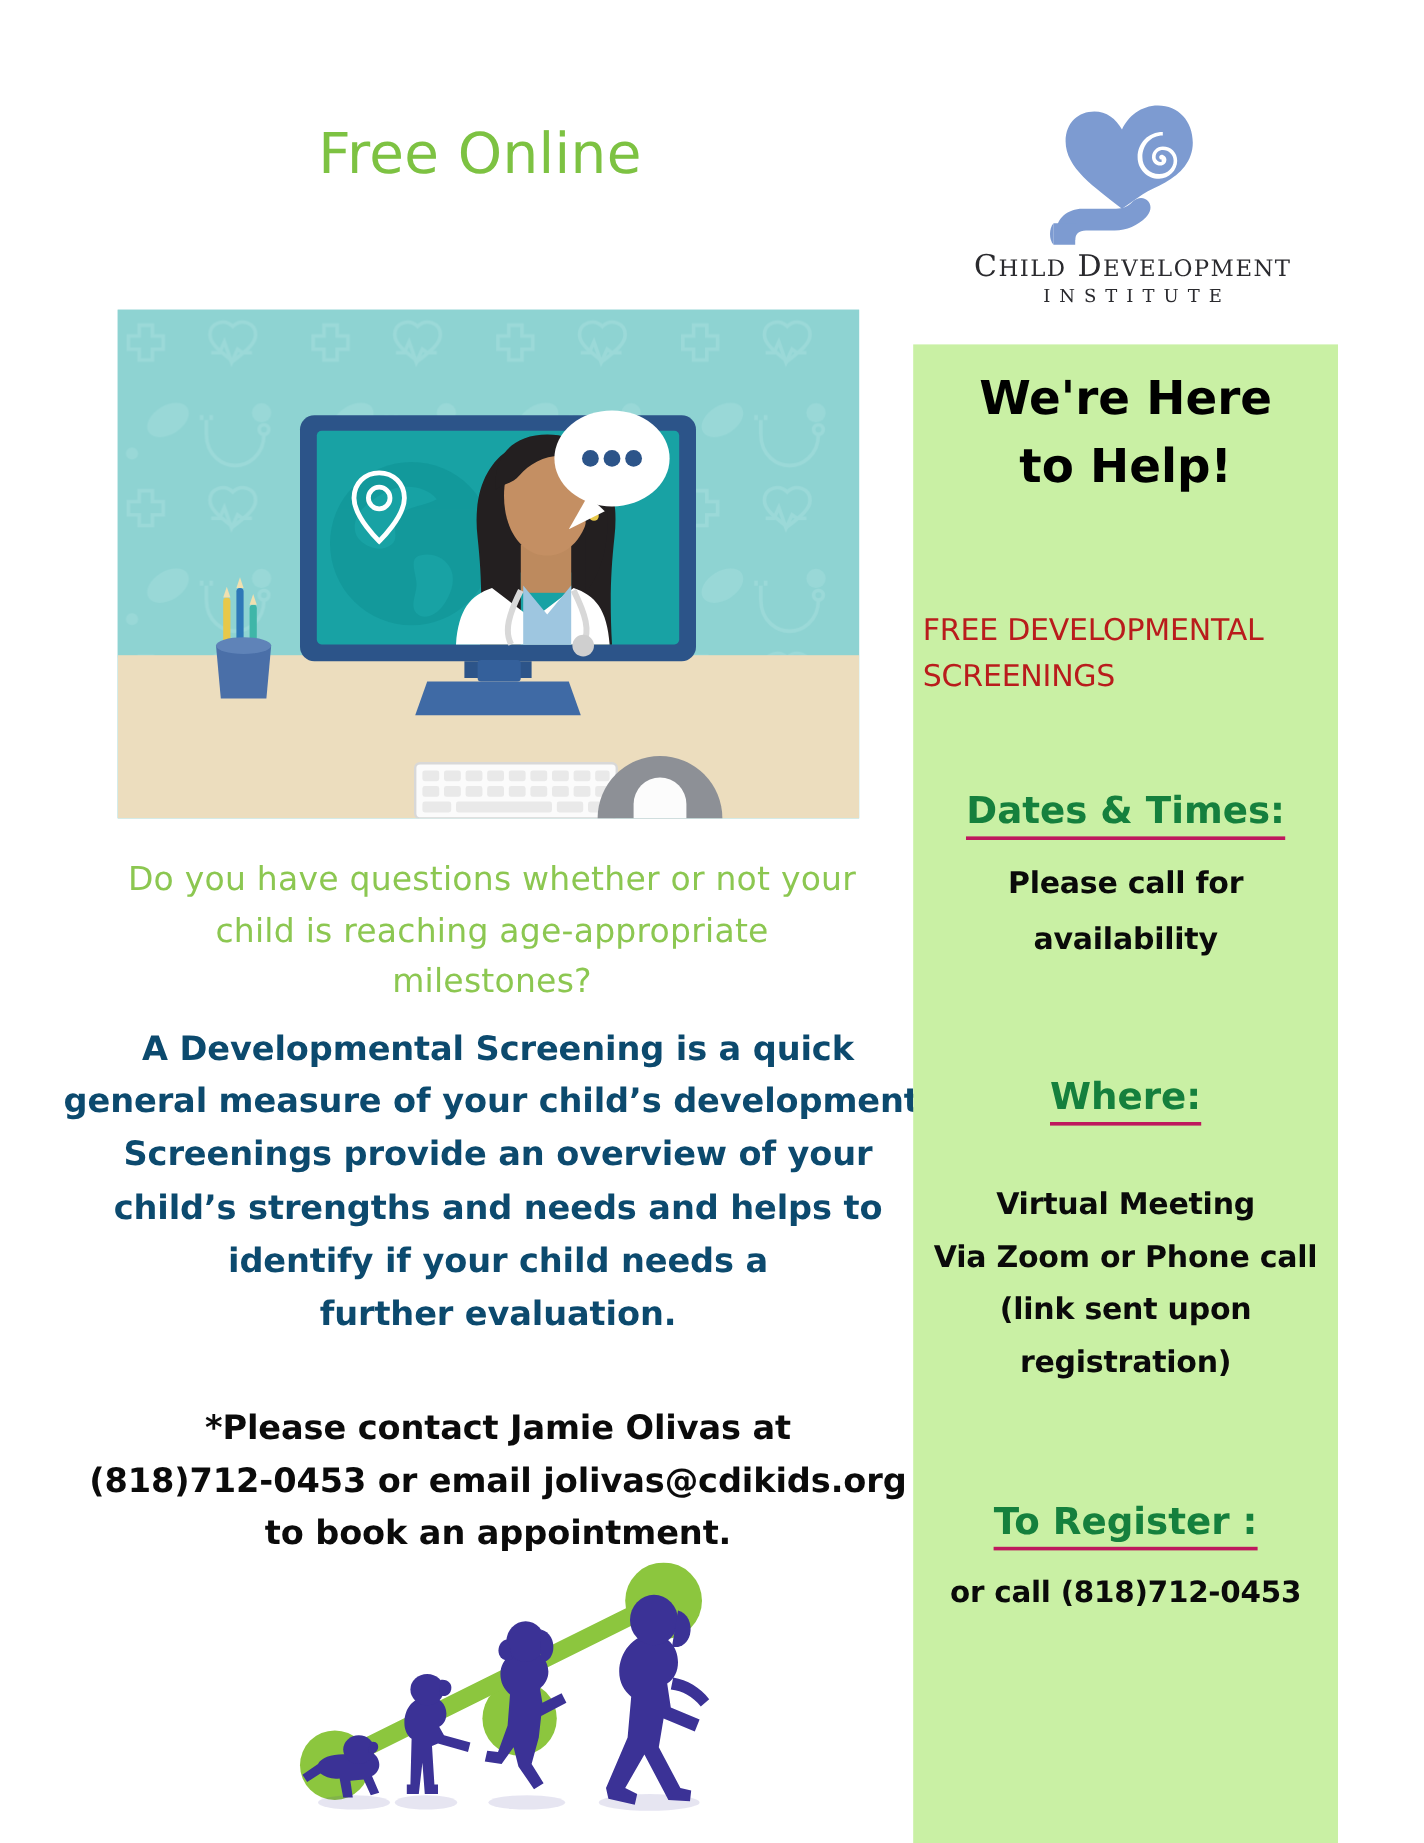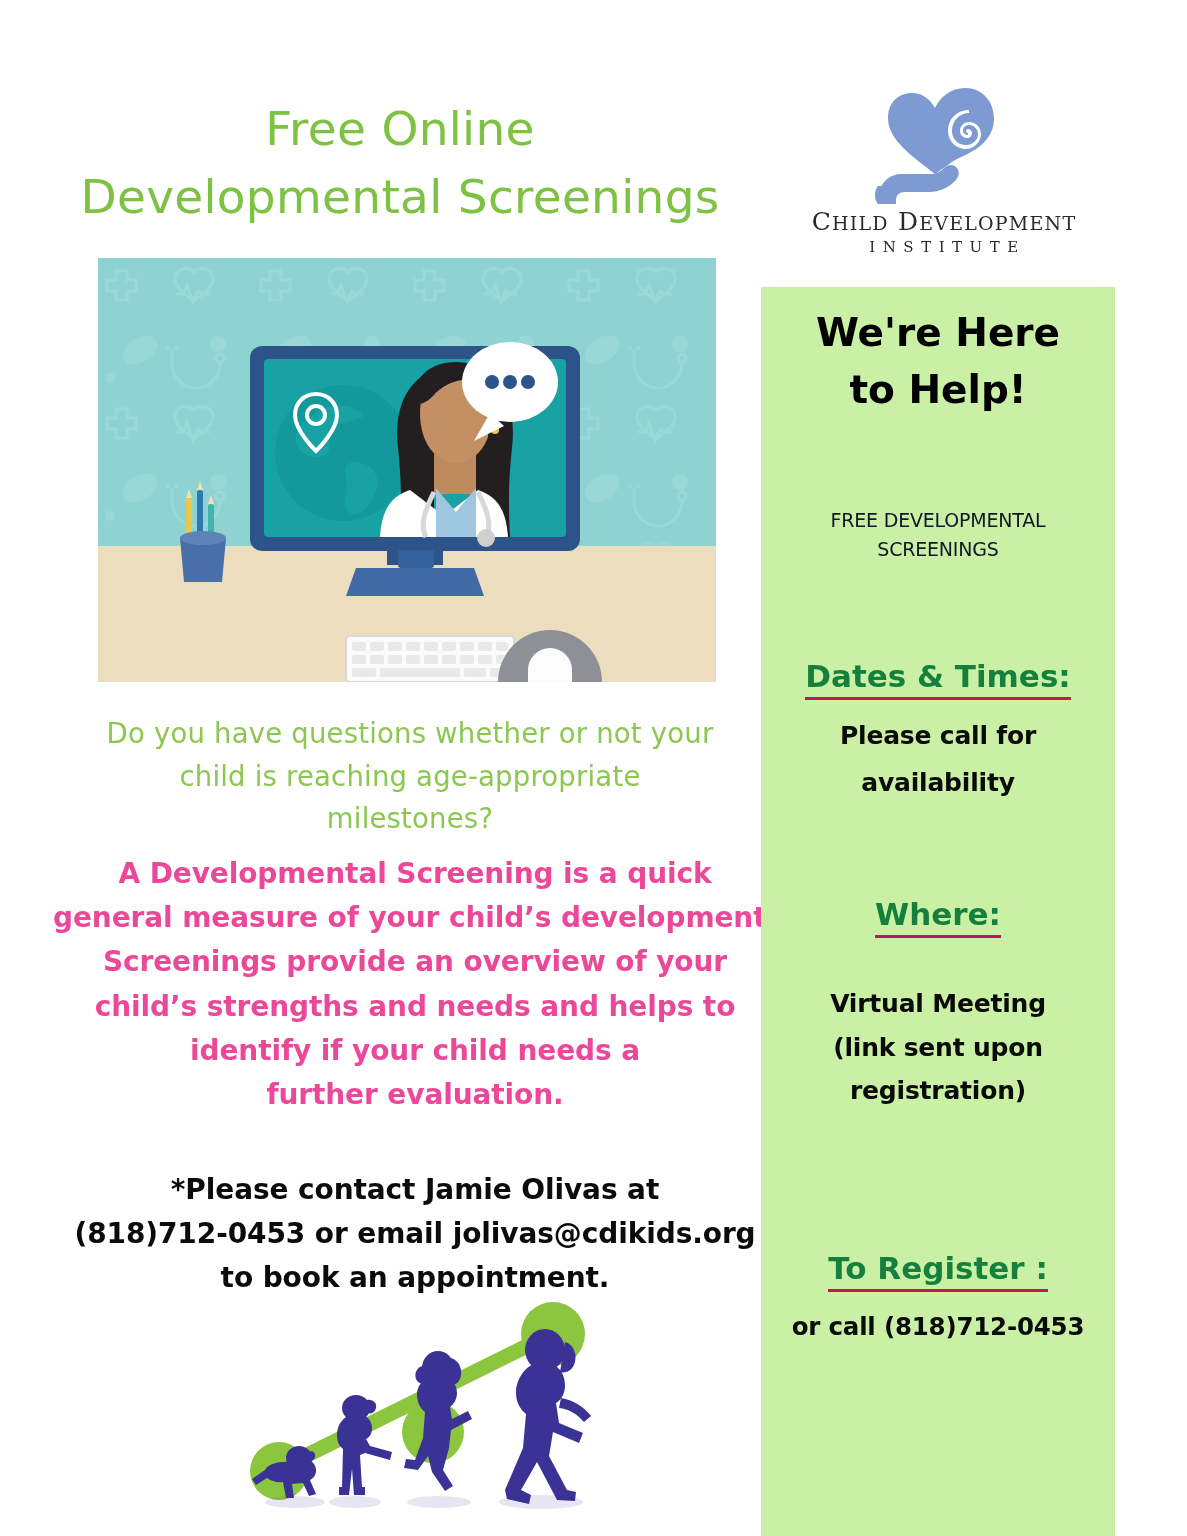--- a/index.html
+++ b/index.html
@@ -38,21 +38,21 @@
   .illus svg{display:block;width:618px;height:424px;}
 
   
   .q-text{
     position:absolute;left:60px;top:712px;width:700px;text-align:center;
     color:#8CC751;font-size:27.5px;line-height:1.55;letter-spacing:.2px;
     font-family:"DejaVu Sans",sans-serif;
   }
   .body-text{
     position:absolute;left:45px;top:852px;width:740px;text-align:center;
-    color:#ec4899;font-size:28px;line-height:1.58;font-weight:bold;
+    color:#0c4a6e;font-size:28px;line-height:1.58;font-weight:bold;
     font-family:"DejaVu Sans",sans-serif;letter-spacing:-.1px;
   }
   .contact-text{
     position:absolute;left:45px;top:1168px;width:740px;text-align:center;
     color:#0b0b0b;font-size:28px;line-height:1.58;font-weight:bold;
     font-family:"DejaVu Sans",sans-serif;letter-spacing:-.1px;
   }
   .ln{display:block;white-space:nowrap;}
 
   
@@ -62,22 +62,22 @@
   
   .sidebar{
     position:absolute;left:761px;top:287px;width:354px;height:1462px;
     background:#C9F0A4;
   }
   .sb-title{
     position:absolute;left:0;top:18px;width:354px;text-align:center;
     font-size:39px;line-height:1.45;font-weight:bold;color:#000;
   }
   .sb-sub{
-    position:absolute;left:8px;top:219px;width:338px;text-align:center;
-    font-size:19px;line-height:1.55;color:#0f172a;letter-spacing:-.2px;
+    position:absolute;left:8px;top:219px;width:338px;text-align:left;
+    font-size:25px;line-height:1.55;color:#b91c1c;letter-spacing:-.2px;
   }
   .sec{position:absolute;width:354px;left:0;text-align:center;}
   .sec-h{
     font-size:31px;font-weight:bold;color:#15803d;display:inline-block;
     border-bottom:3px solid #be185d;padding-bottom:1px;line-height:1.25;
   }
   .sec-b{
     font-size:25px;line-height:1.9;color:#0a0a0a;font-weight:bold;
     margin-top:12px;letter-spacing:-.2px;
   }
@@ -87,21 +87,20 @@
   .sec-register{top:962px;}
   .sec-register .sec-b{font-size:24.5px;line-height:1.85;}
 </style>
 </head>
 <body>
 
 <div class="page">
 
   <div class="title-block">
     <span class="title-line">Free Online</span>
-    <span class="title-line">Developmental Screenings</span>
   </div>
 
   <div class="logo-wrap">
     <div class="logo-mark">
       <svg viewBox="0 0 130 126" width="130" height="126" aria-hidden="true">
         <g fill="#7D9BD1">
 
           <path d="M63 92 C40 74 16 58 16 36 C16 20 27 11 40 11 C50 11 58 17 63 26
                    C68 15 79 6 93 6 C110 6 122 19 122 37 C122 52 112 63 99 70
                    C92 74 86 76 80 80 Z"></path>
@@ -352,20 +351,21 @@
         <div>availability</div>
       </div>
     </div>
 
     <div class="sec sec-where">
       <div>
         <span class="sec-h">Where:</span>
       </div>
       <div class="sec-b tight">
         <div>Virtual Meeting</div>
+        <div>Via Zoom or Phone call</div>
         <div>(link sent upon</div>
         <div>registration)</div>
       </div>
     </div>
 
     <div class="sec sec-register">
       <div>
         <span class="sec-h">To Register :</span>
       </div>
       <div class="sec-b">

